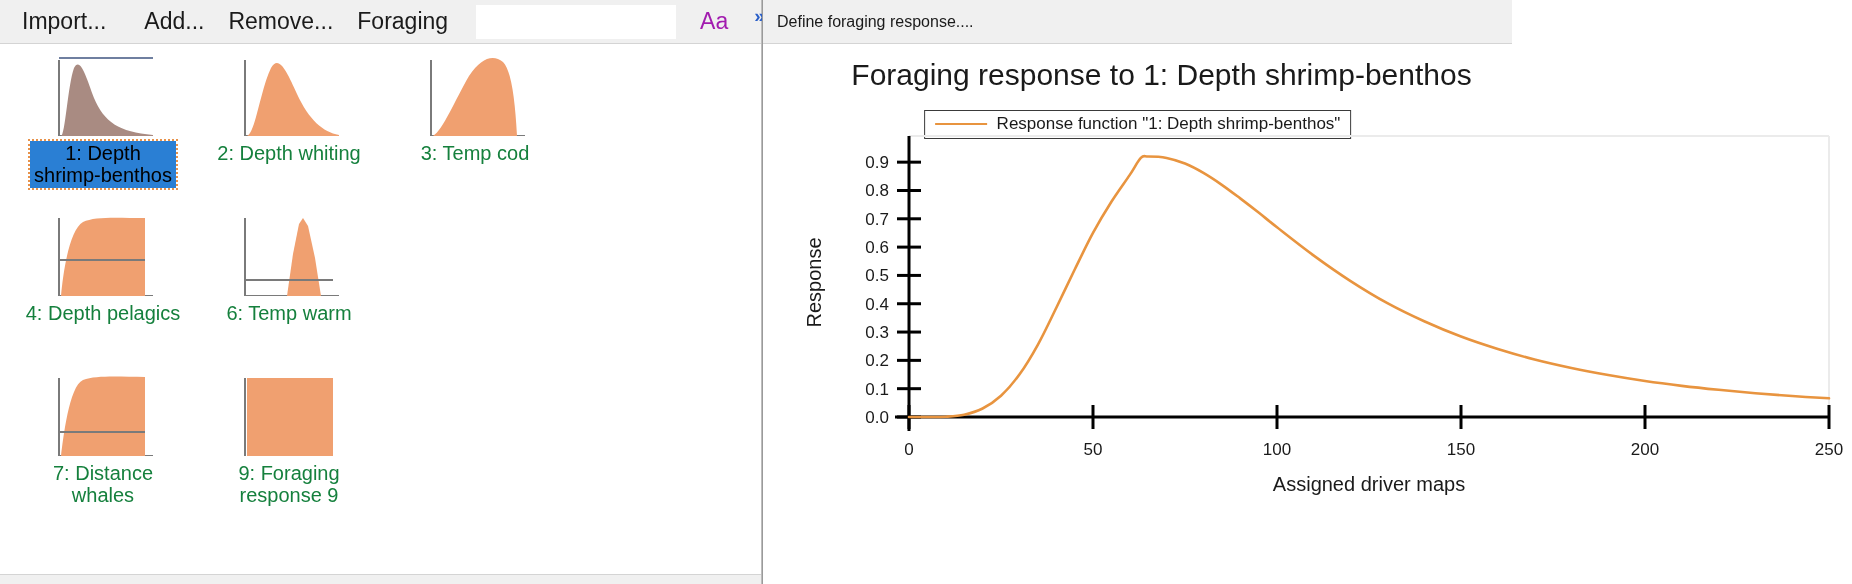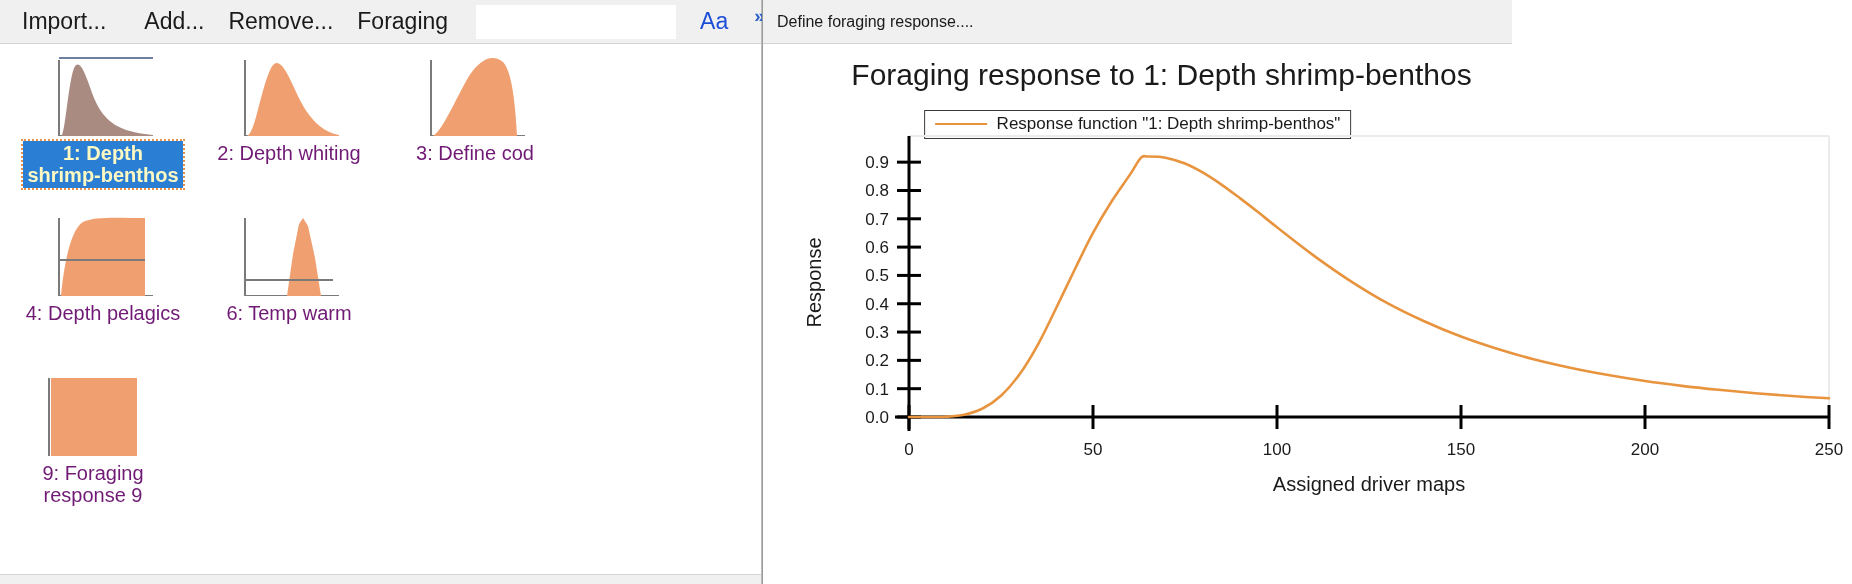--- a/index.html
+++ b/index.html
@@ -61,21 +61,21 @@
     background: #ffffff;
     border: 1px solid #ffffff;
     outline: none;
     font-size: 19px;
     padding: 0 6px;
     font-family: "Liberation Sans", sans-serif;
     color: #1a1a1a;
   }
   #tb-aa {
     font-size: 23px;
-    color: #1d4ed8;
+    color: #a21caf;
     margin-left: 18px;
     padding: 3px 6px;
     cursor: default;
   }
   #tb-chevron {
     font-size: 19px;
     color: #2a5fc8;
     margin-left: 14px;
     align-self: flex-start;
     margin-top: 3px;
@@ -114,31 +114,30 @@
     position: relative;
     margin-top: 4px;
   }
   .thumb-plot svg { display: block; }
 
   .thumb-label {
     margin-top: 5px;
     font-size: 20px;
     line-height: 1.12;
     text-align: center;
-    color: #701a75;
+    color: #15803d;
     max-width: 180px;
     padding: 1px 4px;
     white-space: pre-line;
   }
   .thumb-label.selected {
     background: #2a7fd4;
-    color: #fef9c3;
+    color: #000000;
     outline: 2px dotted #e8924a;
     outline-offset: 0px;
-    font-weight: bold;
   }
 
   #left-statusbar {
     flex: 0 0 10px;
     height: 10px;
     background: #f0f0f0;
     border-top: 1px solid #d4d4d4;
   }
 
   
@@ -257,21 +256,21 @@
           </div>
           <div class="thumb-label">2: Depth whiting</div>
         </div>
         <div class="thumb-cell c2">
           <div class="thumb-plot">
             <svg width="108" height="82" viewBox="0 0 108 82">
               <path d="M10,82 L10,6 M10,82 L104,82" stroke="#7a7a7a" stroke-width="2" fill="none"></path>
               <path d="M12,82 C22,76 34,46 48,22 C60,4 72,0 82,8 C90,16 94,44 96,82 Z" fill="#f0a070"></path>
             </svg>
           </div>
-          <div class="thumb-label">3: Define cod</div>
+          <div class="thumb-label">3: Temp cod</div>
         </div>
       </div>
 
       <div class="thumb-row">
         <div class="thumb-cell c0">
           <div class="thumb-plot">
             <svg width="108" height="82" viewBox="0 0 108 82">
               <path d="M10,82 L10,4 M10,82 L104,82" stroke="#7a7a7a" stroke-width="2" fill="none"></path>
               <path d="M12,82 C14,60 20,16 34,8 C46,2 70,4 96,4 L96,82 Z" fill="#f0a070"></path>
               <line x1="10" y1="46" x2="96" y2="46" stroke="#7a7a7a" stroke-width="2"></line>
@@ -285,20 +284,31 @@
               <path d="M10,82 L10,4 M10,82 L104,82" stroke="#7a7a7a" stroke-width="2" fill="none"></path>
               <path d="M52,82 L58,40 L64,10 L68,4 L73,12 L80,44 L86,82 Z" fill="#f0a070"></path>
               <line x1="10" y1="66" x2="98" y2="66" stroke="#7a7a7a" stroke-width="2"></line>
             </svg>
           </div>
           <div class="thumb-label">6: Temp warm</div>
         </div>
       </div>
 
       <div class="thumb-row">
+        <div class="thumb-cell c0">
+          <div class="thumb-plot">
+            <svg width="108" height="82" viewBox="0 0 108 82">
+              <path d="M10,82 L10,4 M10,82 L104,82" stroke="#7a7a7a" stroke-width="2" fill="none"></path>
+              <path d="M12,82 C14,66 20,12 34,6 C48,1 72,3 96,3 L96,82 Z" fill="#f0a070"></path>
+              <line x1="10" y1="58" x2="96" y2="58" stroke="#7a7a7a" stroke-width="2"></line>
+            </svg>
+          </div>
+          <div class="thumb-label">7: Distance
+whales</div>
+        </div>
         <div class="thumb-cell c2">
           <div class="thumb-plot">
             <svg width="108" height="82" viewBox="0 0 108 82">
               <path d="M10,82 L10,4" stroke="#7a7a7a" stroke-width="2" fill="none"></path>
               <rect x="12" y="4" width="86" height="78" fill="#f0a070"></rect>
             </svg>
           </div>
           <div class="thumb-label">9: Foraging
 response 9</div>
         </div>

